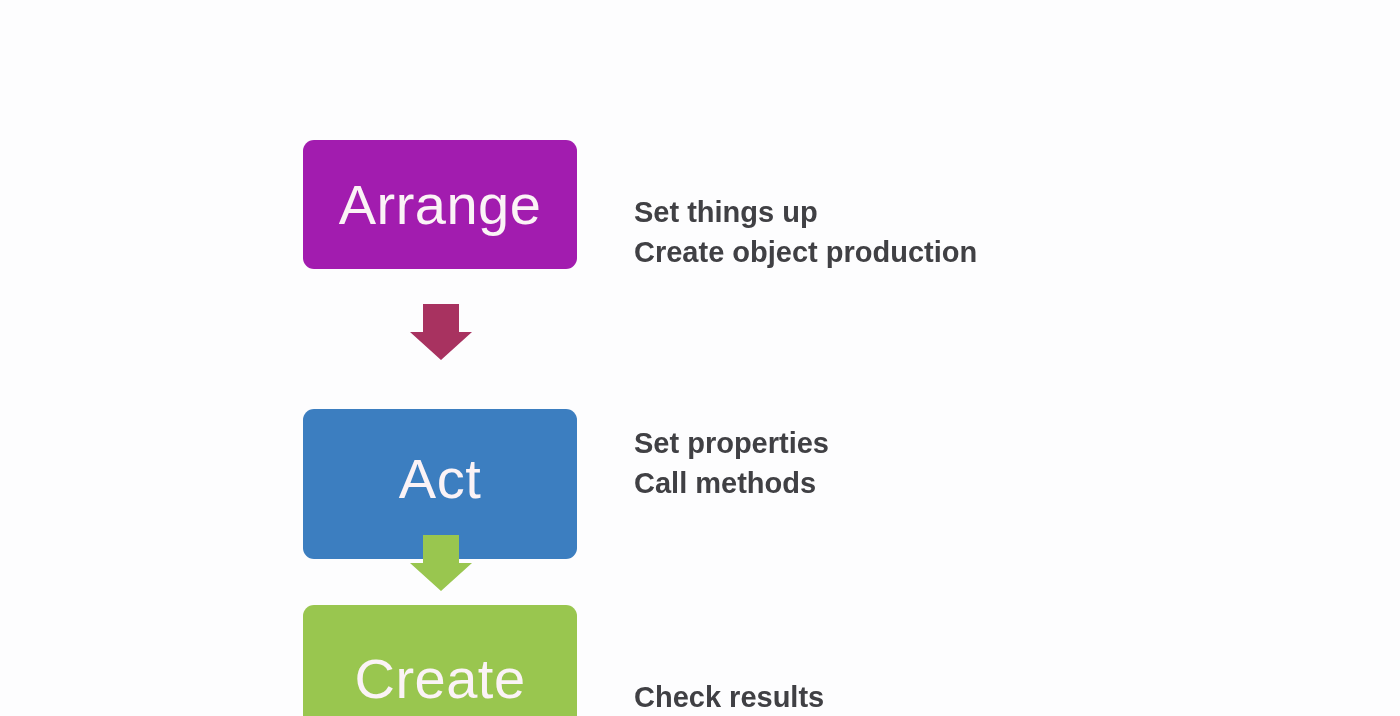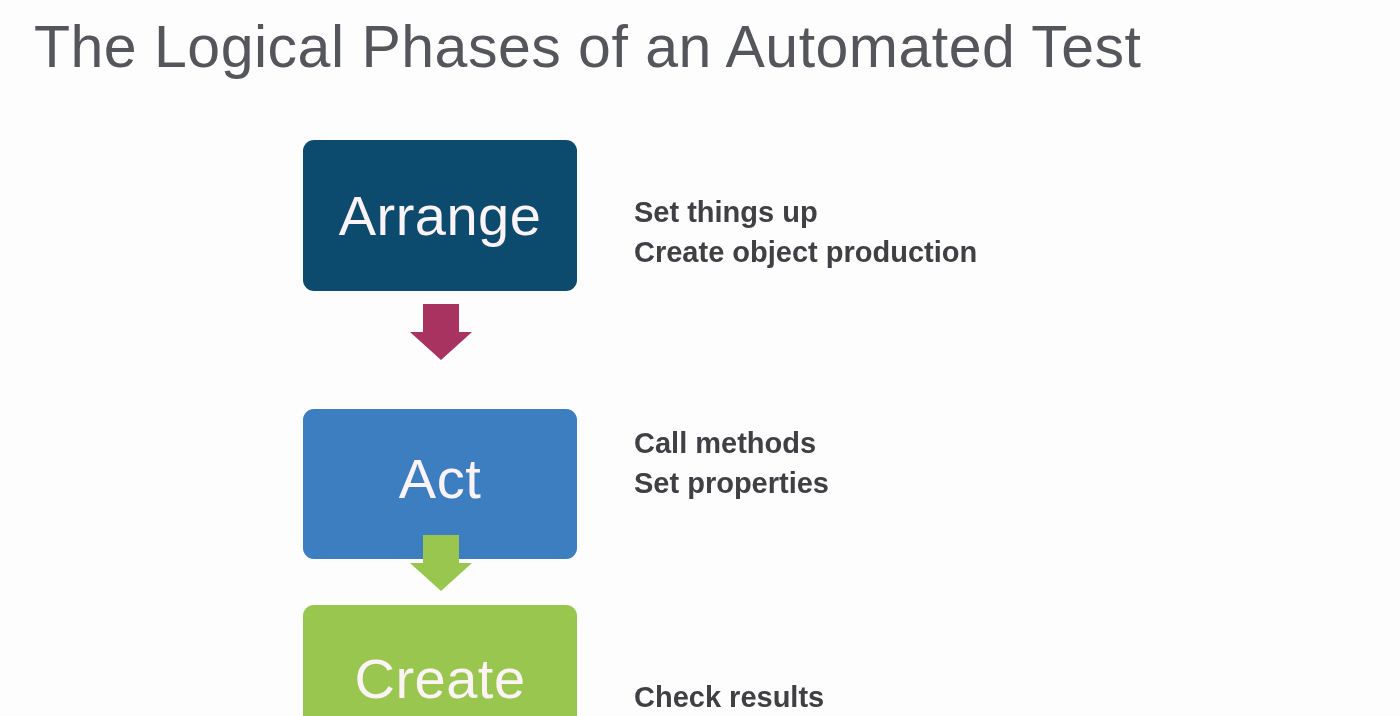--- a/index.html
+++ b/index.html
@@ -65,22 +65,22 @@
     margin-top: 33px;
   }
   .phase-bullets .bullet-line {
     display: block;
   }
 
   
   #row-arrange { top: 0; }
   #box-arrange {
     top: 140px;
-    height: 151px;
-    background: #0c4a6e;
+    height: 129px;
+    background: #a21caf;
   }
   #bullets-arrange { top: 159px; }
 
   #row-act { top: 0; }
   #box-act {
     top: 373px;
     height: 150px;
     background: #3c7ec0;
     margin-top: 36px;
   }
@@ -106,21 +106,20 @@
   }
   #arrow-arrange-to-act { top: 304px; }
   #arrow-act-to-assert { top: 535px; }
   .phase-arrow svg { display: block; width: 62px; height: 56px; }
 </style>
 </head>
 <body>
 
 <div id="slide">
 
-  <div id="slide-title">The Logical Phases of an Automated Test</div>
 
   <div class="phase-row" id="row-arrange">
     <div class="phase-box" id="box-arrange">
       <span class="phase-label">Arrange</span>
     </div>
     <div class="phase-bullets" id="bullets-arrange">
       <span class="bullet-line">Set things up</span>
       <span class="bullet-line">Create object production</span>
     </div>
   </div>
@@ -129,22 +128,22 @@
     <svg viewBox="0 0 62 56" xmlns="http://www.w3.org/2000/svg" aria-hidden="true">
       <polygon points="13,0 49,0 49,28 62,28 31,56 0,28 13,28" fill="#a83260"></polygon>
     </svg>
   </div>
 
   <div class="phase-row" id="row-act">
     <div class="phase-box" id="box-act">
       <span class="phase-label" id="act-label-shift">Act</span>
     </div>
     <div class="phase-bullets" id="bullets-act">
+      <span class="bullet-line">Set properties</span>
       <span class="bullet-line">Call methods</span>
-      <span class="bullet-line">Set properties</span>
     </div>
   </div>
 
   <div class="phase-arrow" id="arrow-act-to-assert">
     <svg viewBox="0 0 62 56" xmlns="http://www.w3.org/2000/svg" aria-hidden="true">
       <polygon points="13,0 49,0 49,28 62,28 31,56 0,28 13,28" fill="#99c64f"></polygon>
     </svg>
   </div>
 
   <div class="phase-row" id="row-assert">

